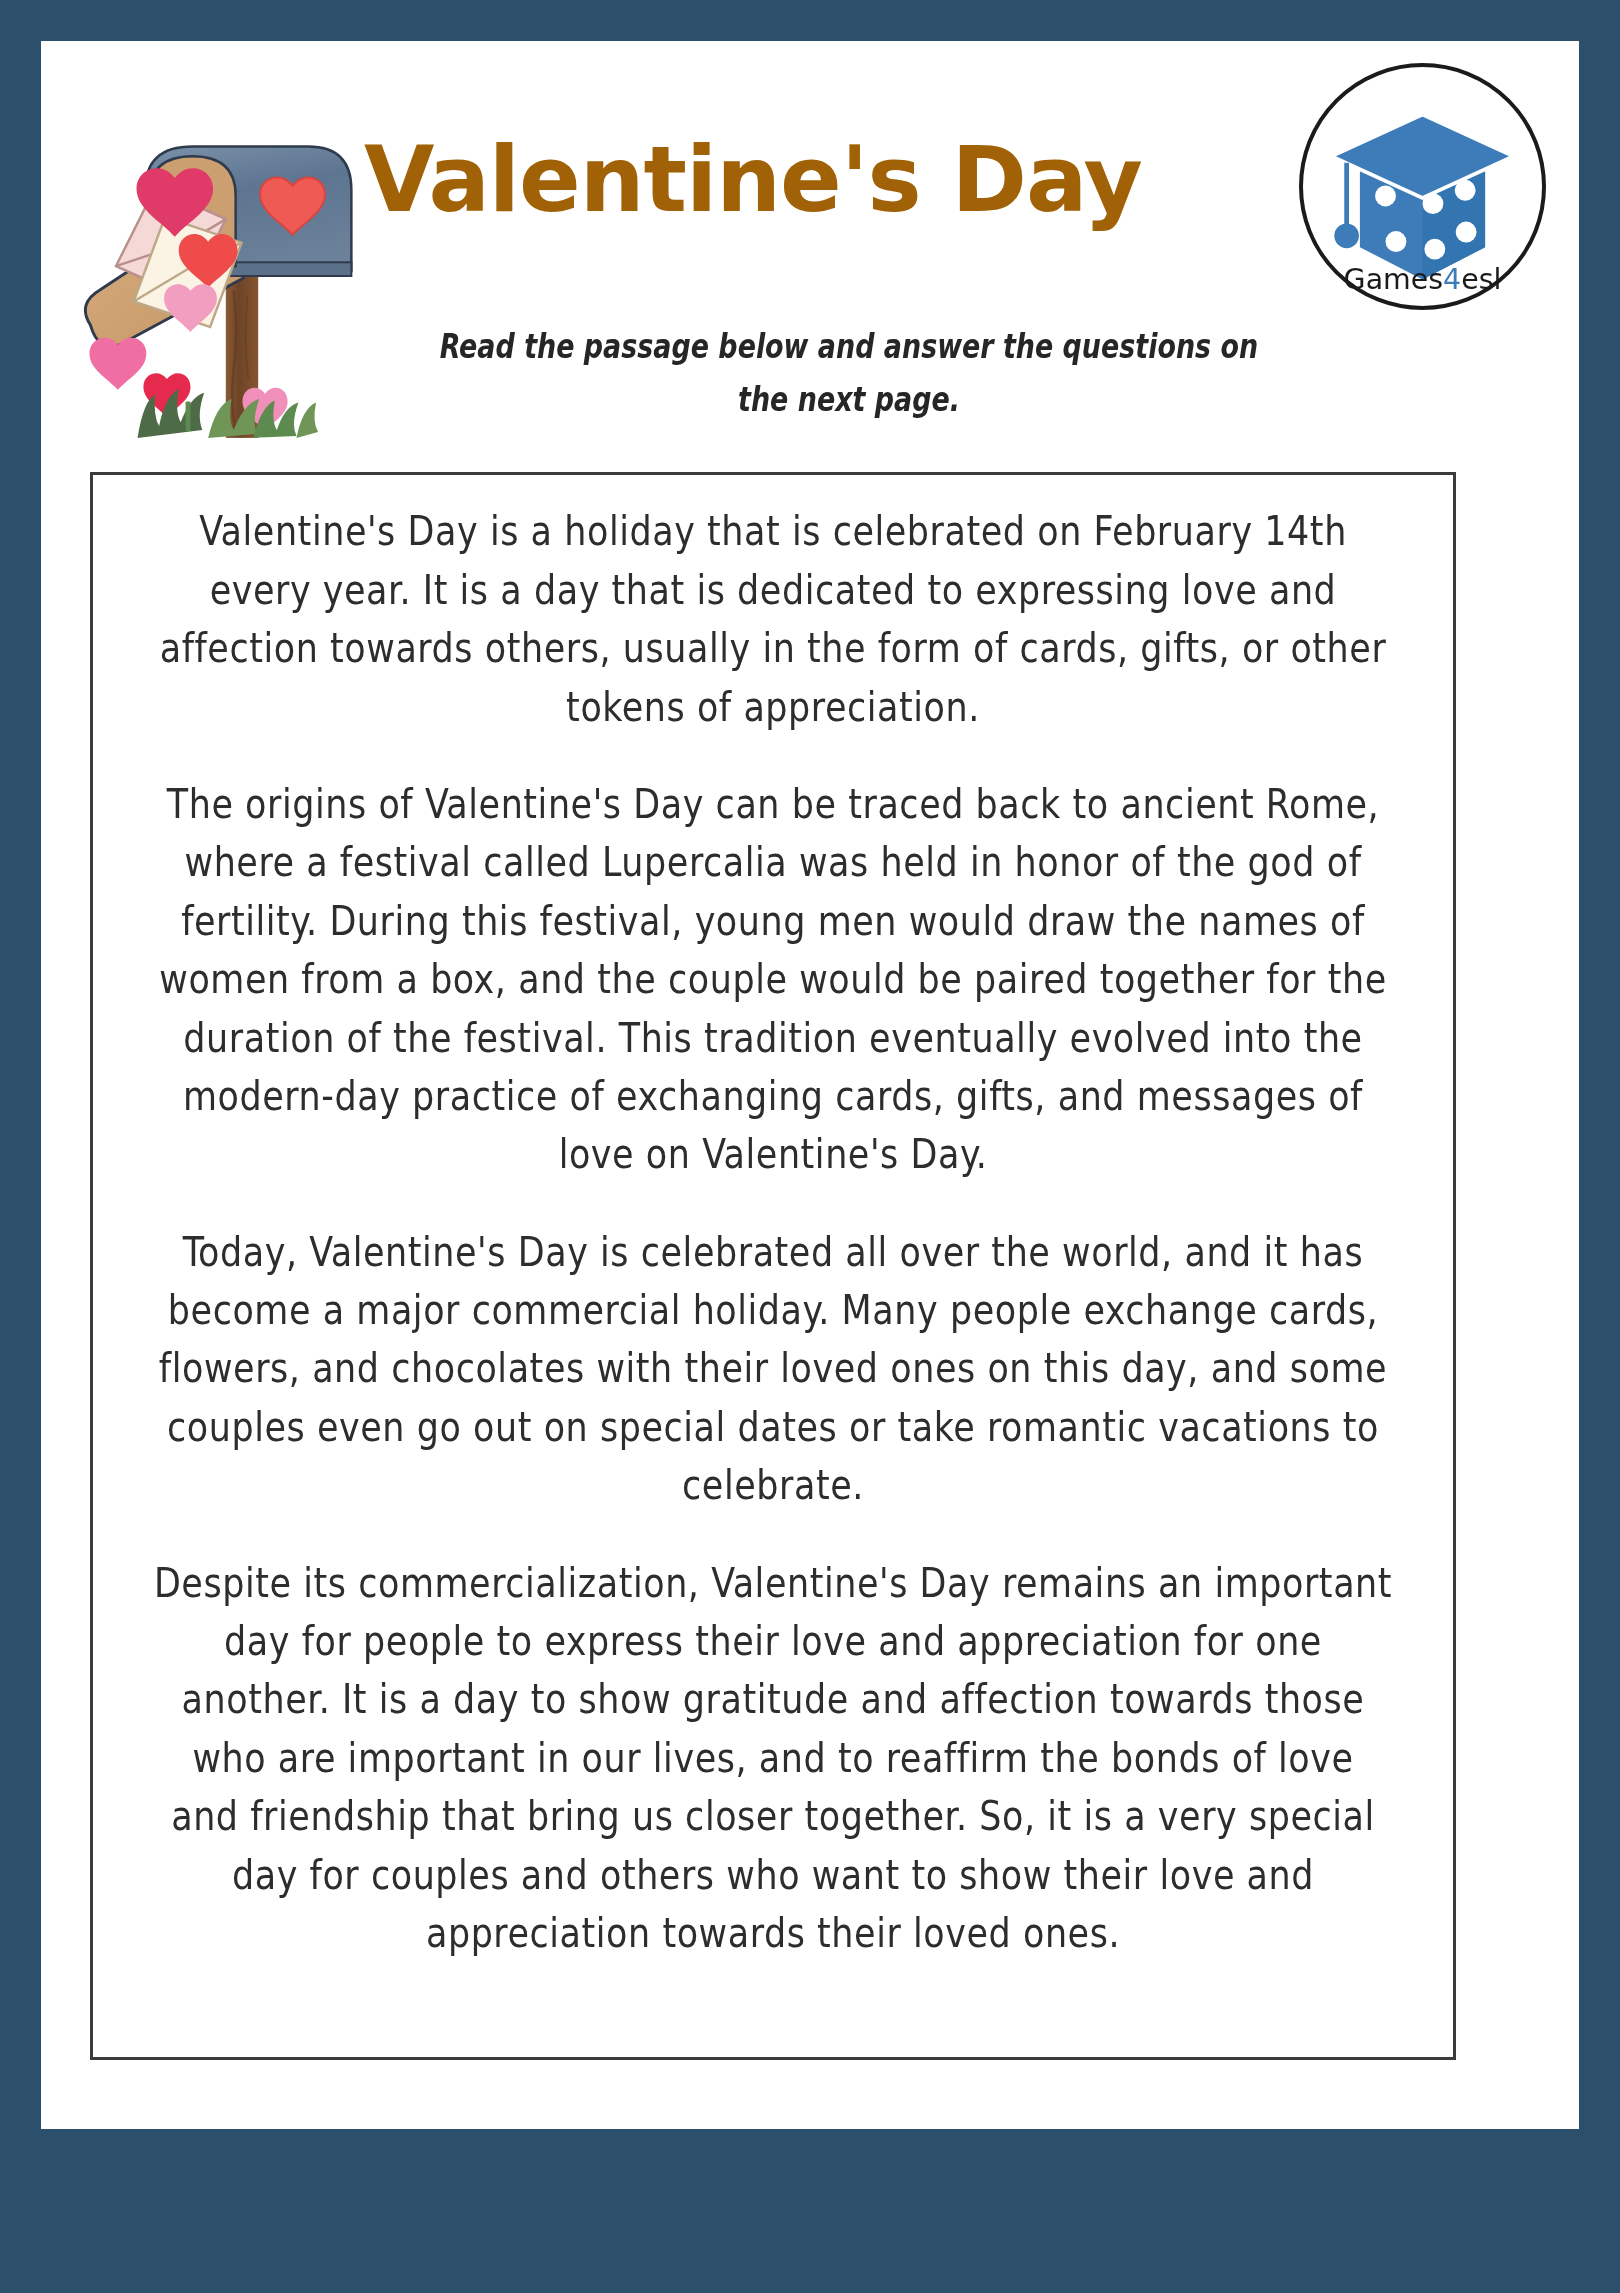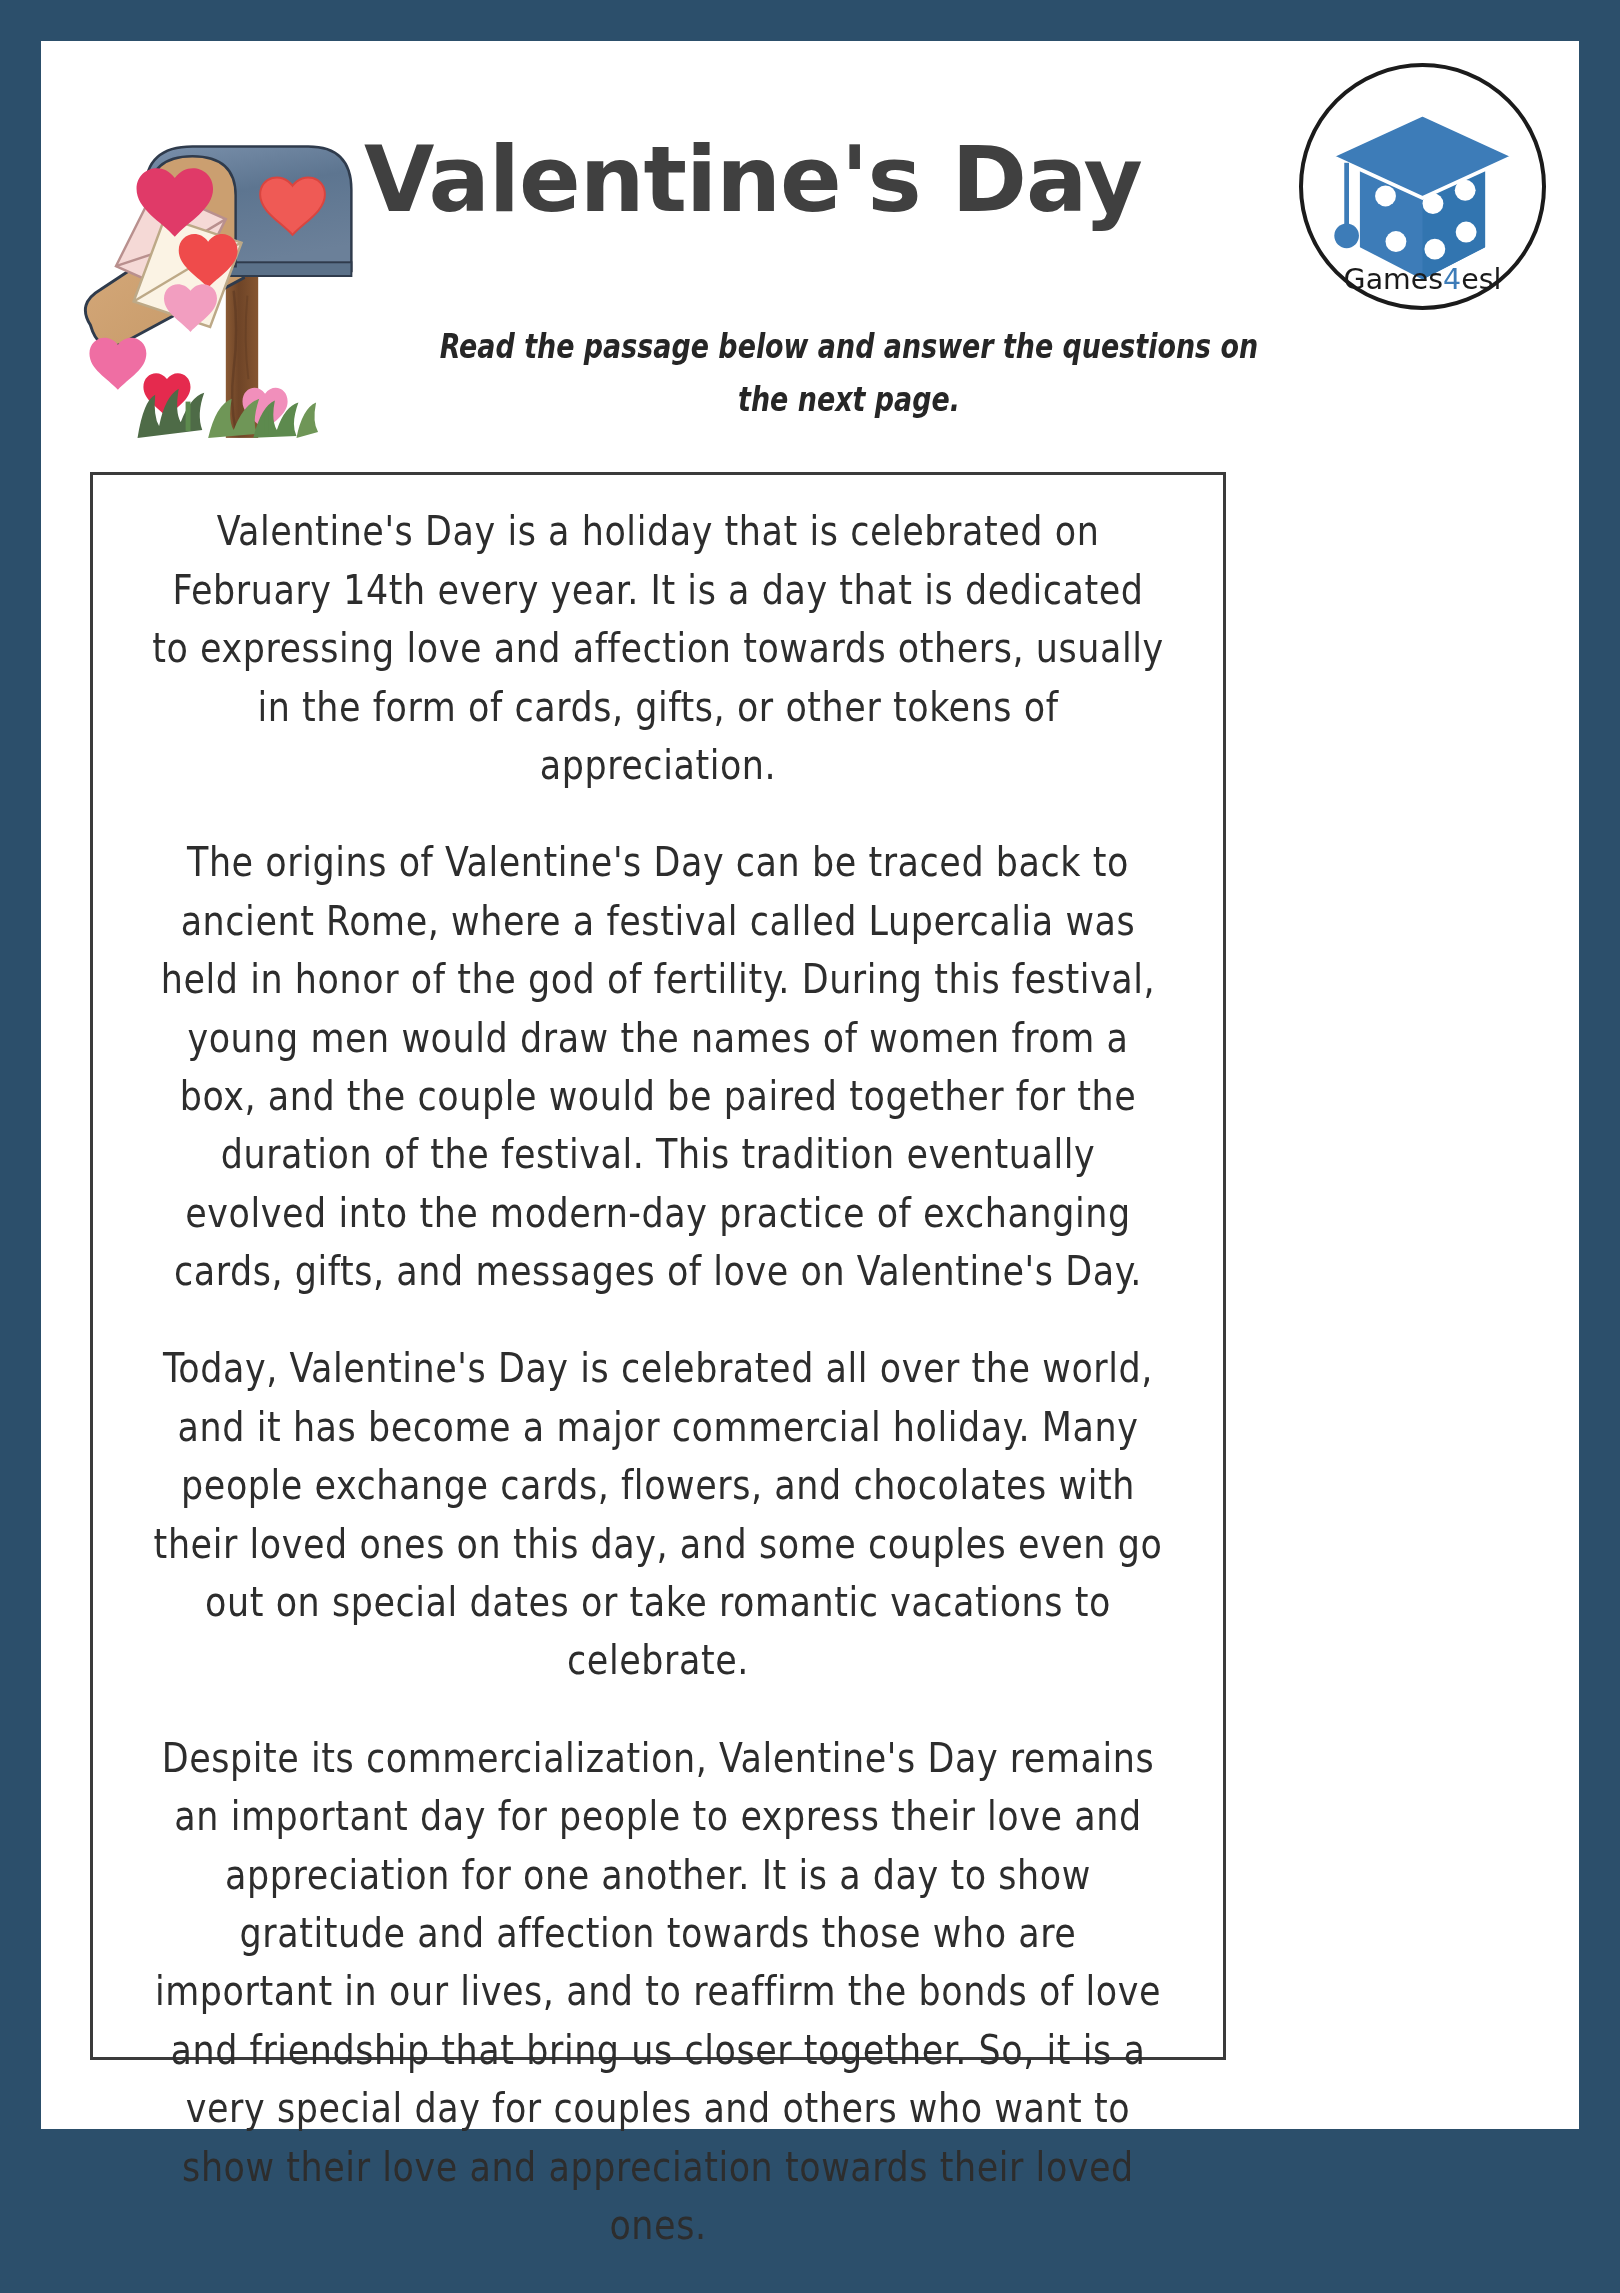--- a/index.html
+++ b/index.html
@@ -31,21 +31,21 @@
   
   .title-block{
     position:absolute;left:323px;top:93px;width:912px;
   }
   .title{
     margin:0;
     font-family:"DejaVu Sans", sans-serif;
     font-weight:bold;
     font-size:91px;
     letter-spacing:-1px;
-    color:#404040;
+    color:#a16207;
     line-height:1.0;
     white-space:nowrap;
   }
   .subtitle{
     position:absolute;left:323px;top:279px;width:970px;
     text-align:center;
     font-family:"DejaVu Sans Condensed","Liberation Sans", sans-serif;
     font-style:italic;font-weight:bold;
     font-size:34px;line-height:1.55;
     color:#262626;
@@ -60,21 +60,21 @@
     border-radius:50%;
     background:#ffffff;
     border:4.9px solid #1b1b1b;
     box-sizing:border-box;
   }
   .logo svg{display:block;width:100%;height:100%;}
 
   
   .passage-box{
     position:absolute;left:49px;top:431px;
-    width:1136px;height:1588px;
+    width:1366px;height:1588px;
     border:3.9px solid #3b3b3b;
     box-sizing:border-box;
     background:#fff;
     padding:27.4px 41px 9.8px 41px;
   }
   .passage{
     font-family:"DejaVu Sans Condensed","Liberation Sans", sans-serif;
     font-size:40px;
     line-height:1.46;
     color:#2d2d2d;

